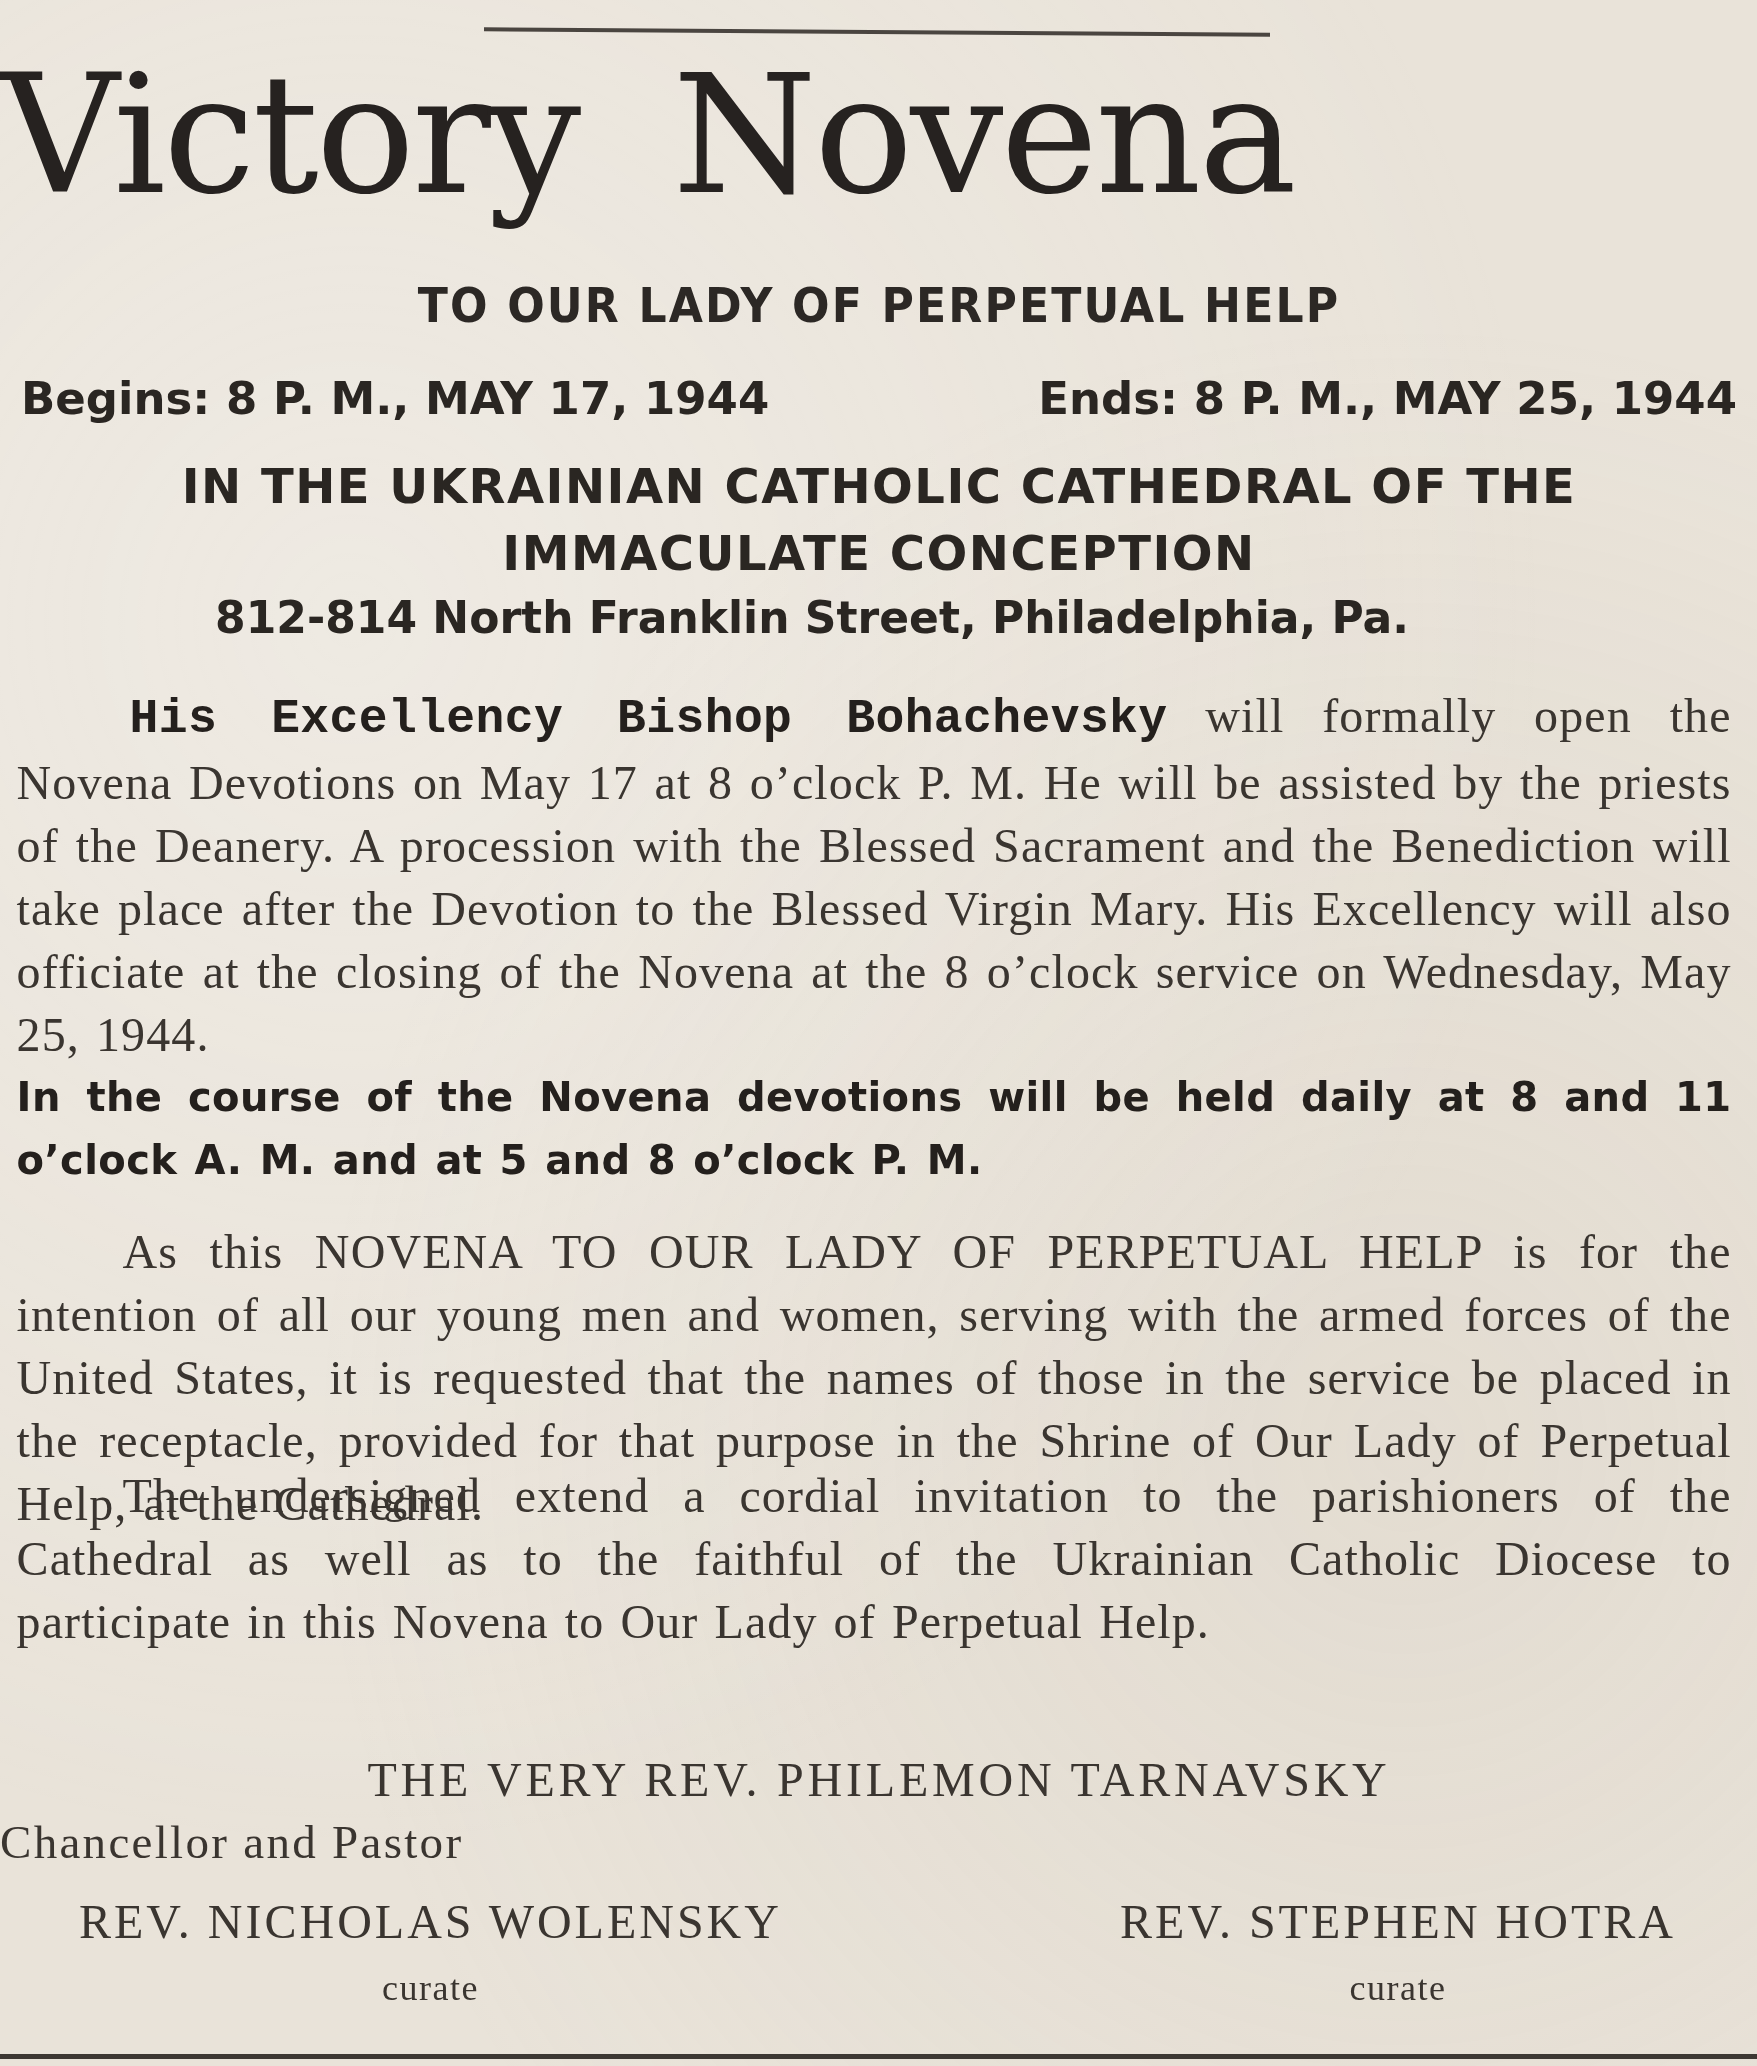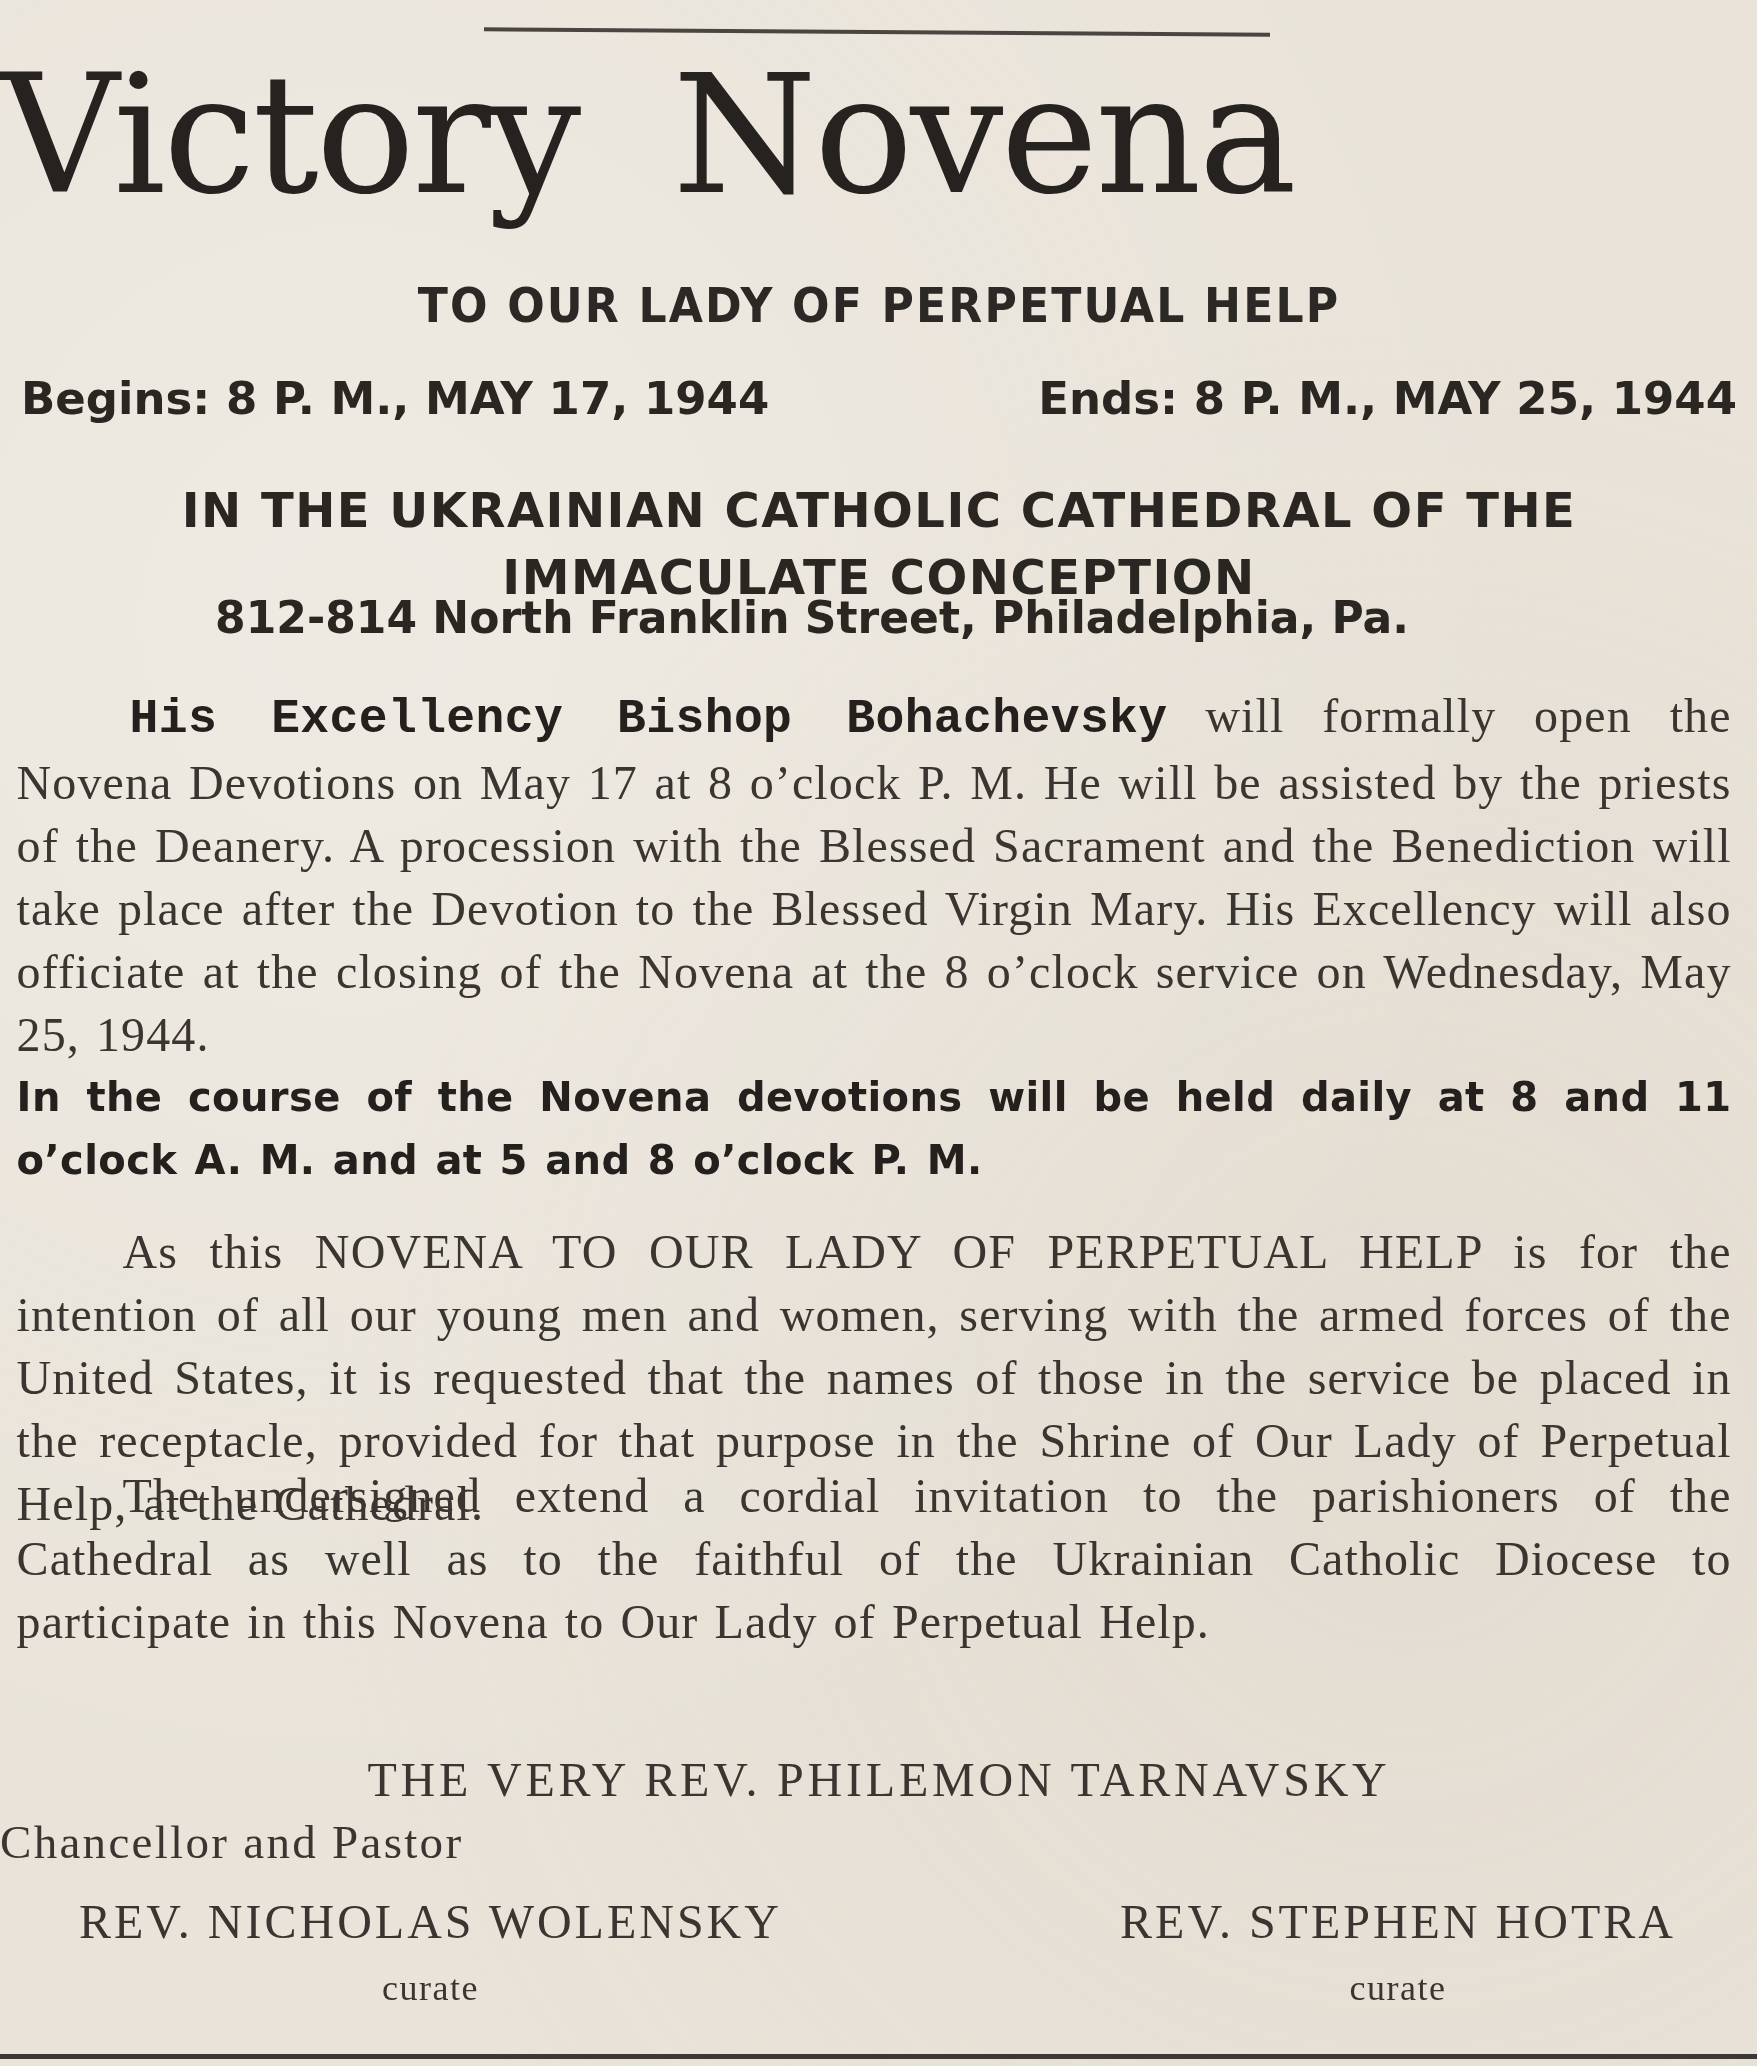--- a/index.html
+++ b/index.html
@@ -87,21 +87,20 @@
       left: 0;
       width: 1758px;
       top: 453px;
       text-align: center;
       font-family: "DejaVu Sans", "Liberation Sans", sans-serif;
       font-weight: bold;
       font-size: 48px;
       line-height: 67px;
       letter-spacing: 1.5px;
       color: #2a2622;
-      margin-top: 24px;
     }
     .address {
       position: absolute;
       left: 0;
       width: 1624px;
       top: 592px;
       text-align: center;
       font-family: "DejaVu Sans", "Liberation Sans", sans-serif;
       font-weight: bold;
       font-size: 44px;

